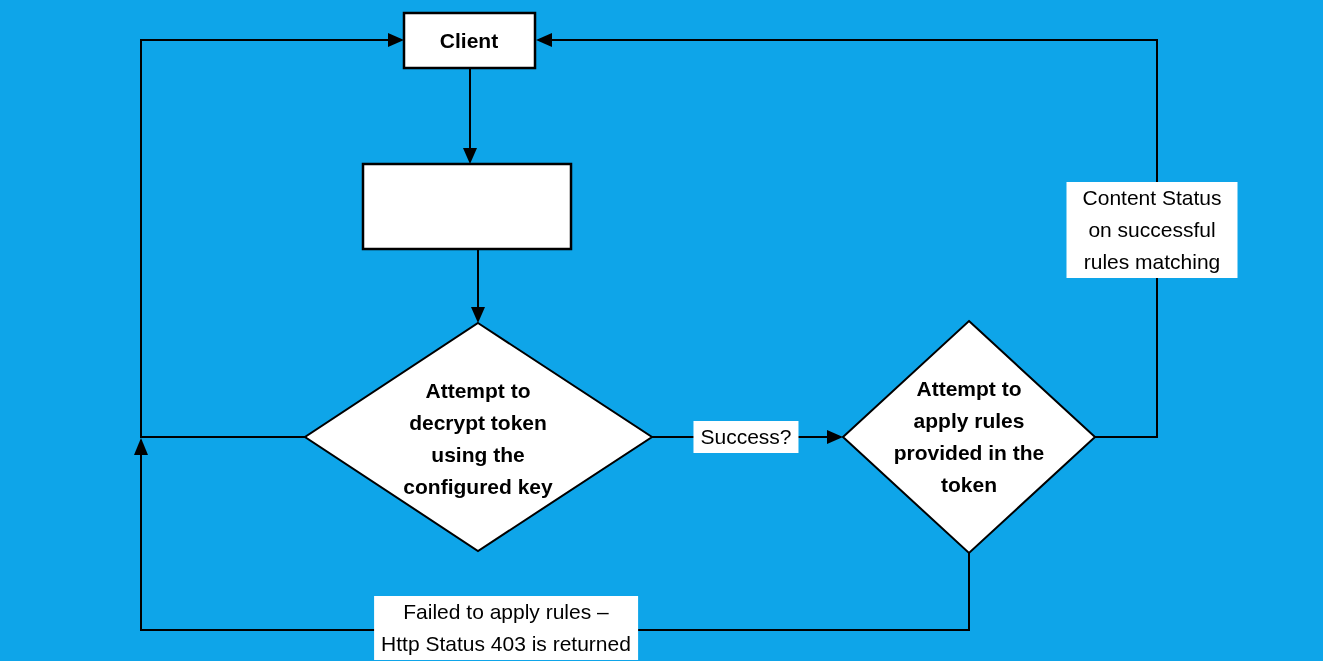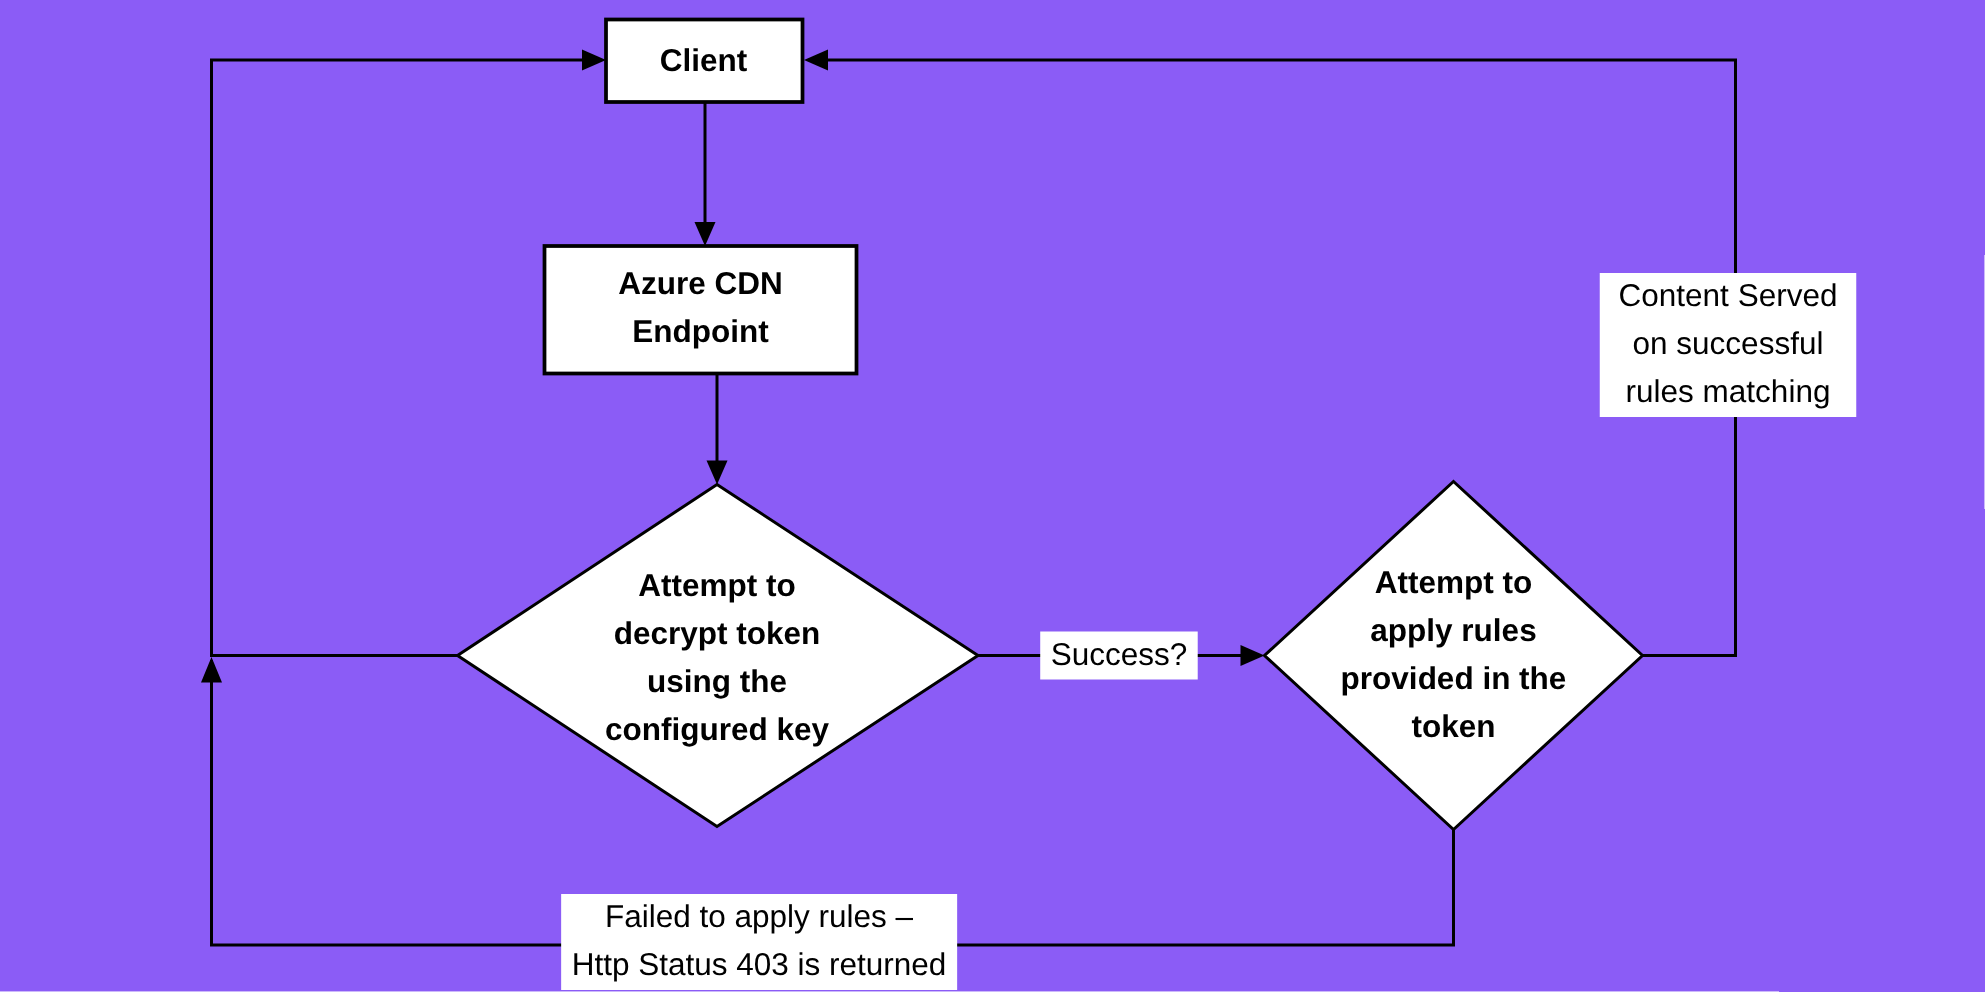--- a/index.html
+++ b/index.html
@@ -3,21 +3,21 @@
 <meta charset="utf-8">
 <style>
   * { margin: 0; padding: 0; box-sizing: border-box; }
   html, body { background: #ffffff; }
   body { font-family: "Liberation Sans", sans-serif; color: #000000; }
 
   .canvas {
     position: relative;
     width: 1323px;
     height: 661px;
-    background: #8b5cf6;
+    background: #0ea5e9;
     overflow: hidden;
   }
   .canvas > svg { position: absolute; left: 0; top: 0; }
 
   .lbl {
     position: absolute;
     transform: translate(-50%, -50%);
     text-align: center;
     white-space: pre-line;
     font-size: 21px;
@@ -48,30 +48,28 @@
 
     <polygon points="404,40 388,33 388,47" fill="#000"></polygon>
     <polygon points="536,40 552,33 552,47" fill="#000"></polygon>
     <polygon points="470,164 463,148 477,148" fill="#000"></polygon>
     <polygon points="478,323 471,307 485,307" fill="#000"></polygon>
     <polygon points="843,437 827,430 827,444" fill="#000"></polygon>
     <polygon points="141,438 134,455 148,455" fill="#000"></polygon>
   </svg>
 
   <div class="lbl bold" style="left:469px; top:41px;">Client</div>
-  <div class="lbl bold" style="left:467px; top:206px;">Azure CDN
-Endpoint</div>
   <div class="lbl bold" style="left:478px; top:439px;">Attempt to
 decrypt token
 using the
 configured key</div>
   <div class="lbl bold" style="left:969px; top:437px;">Attempt to
 apply rules
 provided in the
 token</div>
 
   <div class="lbl on-line" style="left:746px; top:437px;">Success?</div>
-  <div class="lbl on-line" style="left:1152px; top:230px;">Content Served on successful
+  <div class="lbl on-line" style="left:1152px; top:230px;">Content Status on successful
 rules matching</div>
   <div class="lbl on-line" style="left:506px; top:628px;">Failed to apply rules –
 Http Status 403 is returned</div>
 
 </div>
 
 </body></html>

